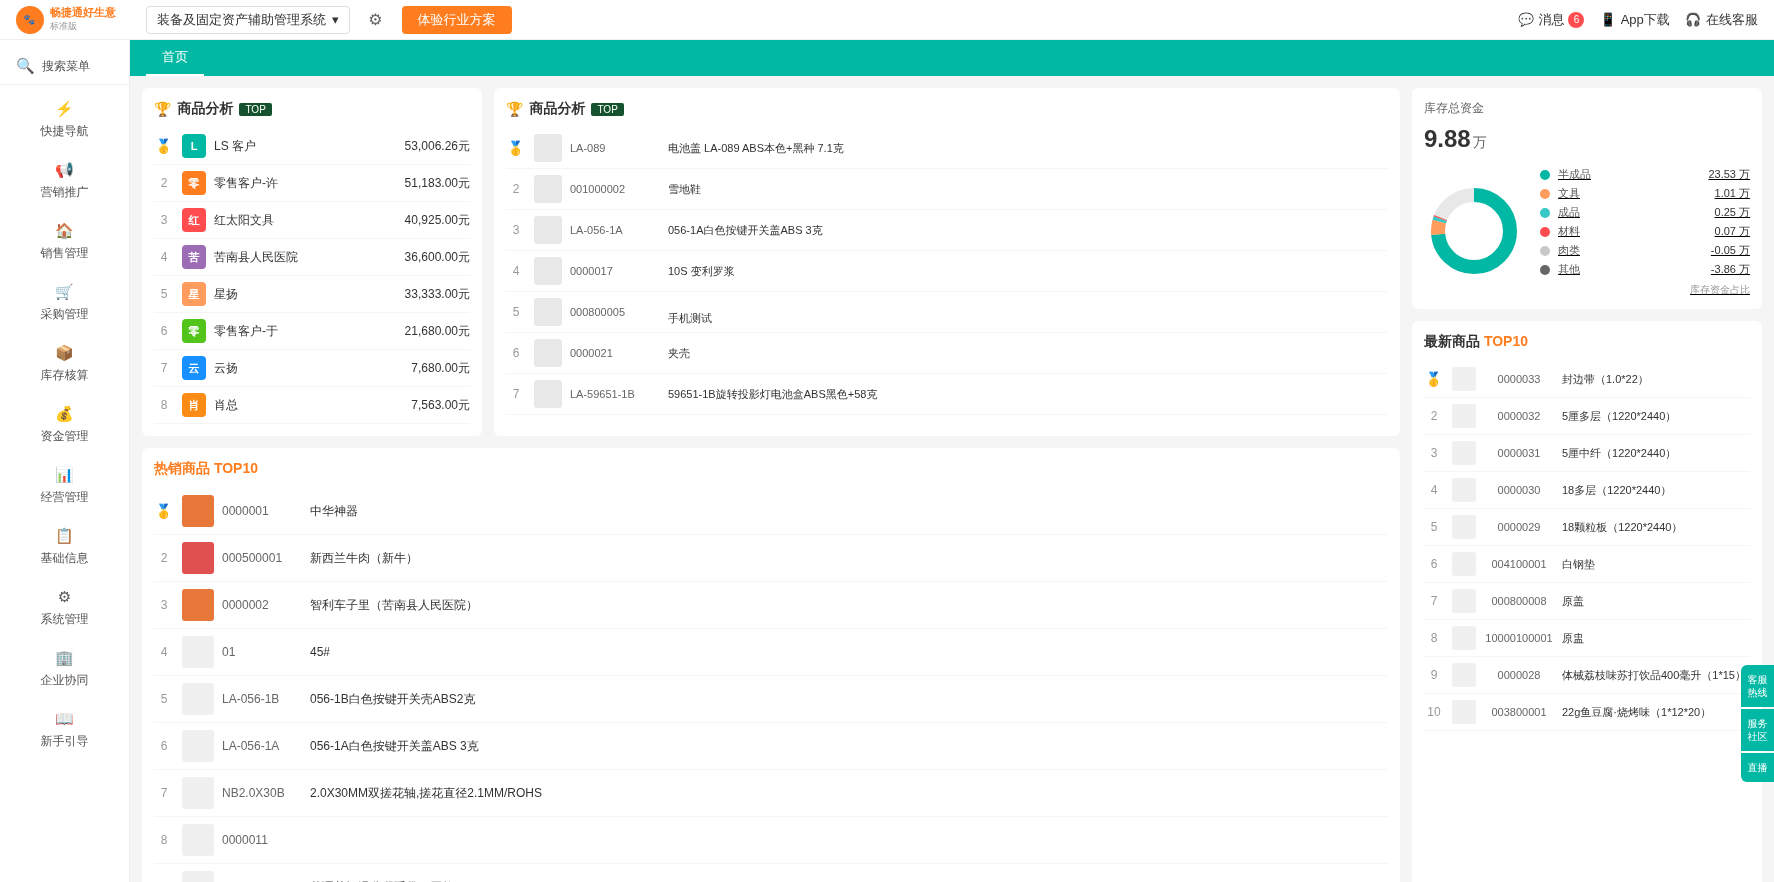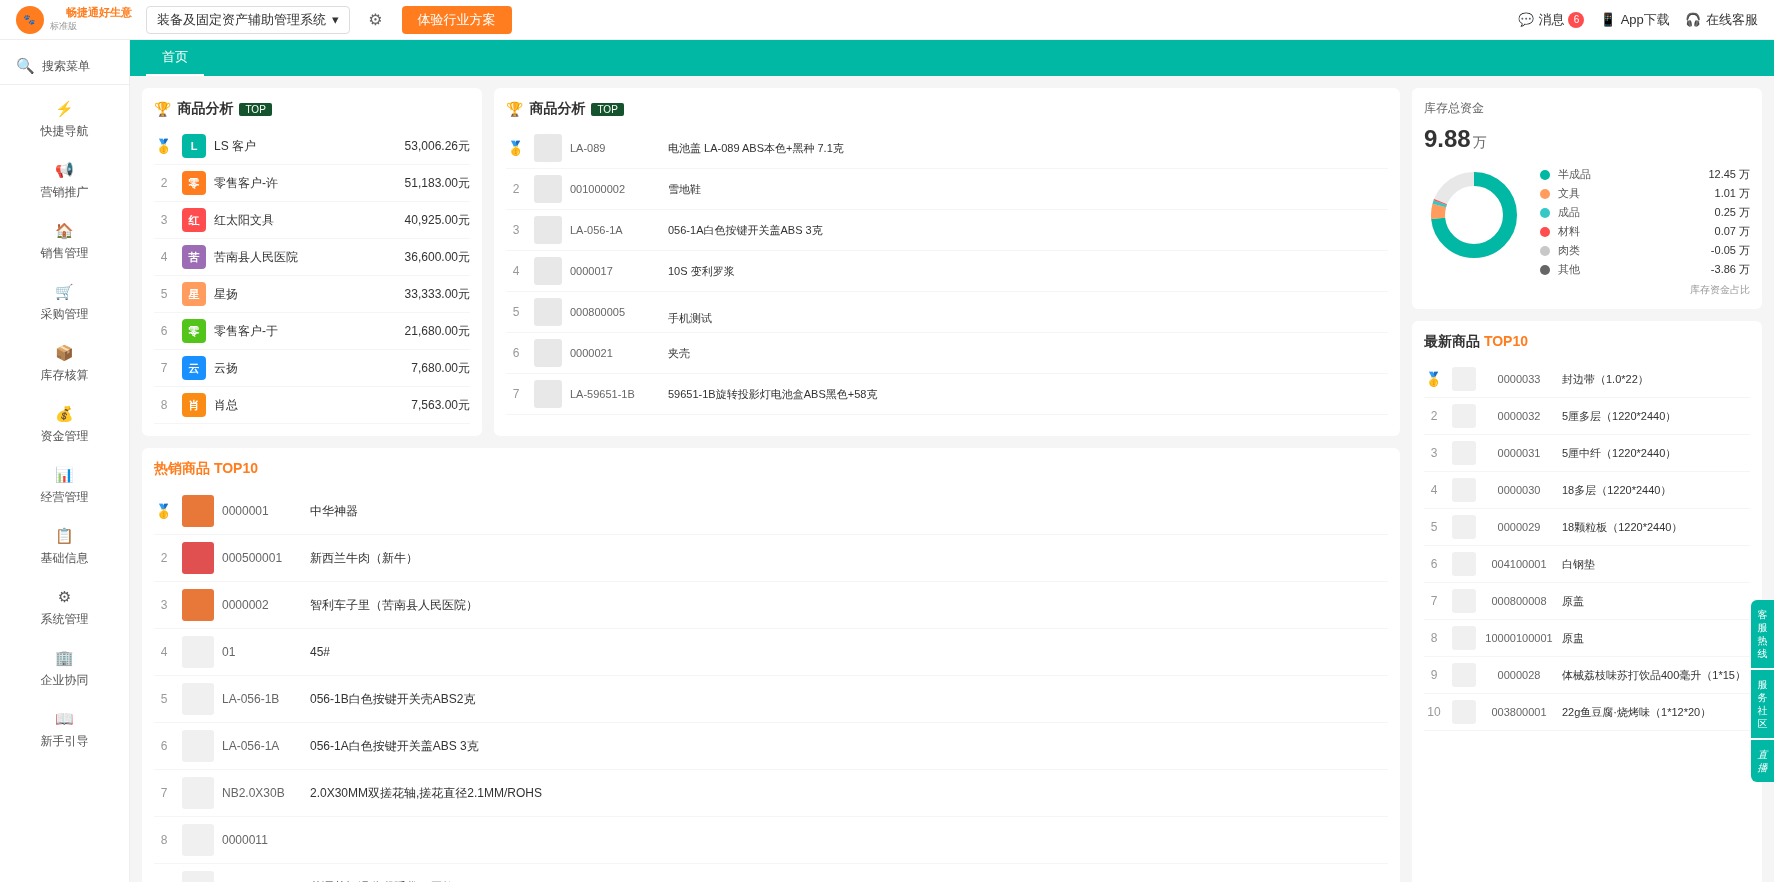--- a/index.html
+++ b/index.html
@@ -30,21 +30,21 @@
       height: 28px;
       background: #ff7d1e;
       border-radius: 50%;
       display: flex;
       align-items: center;
       justify-content: center;
       color: white;
       font-size: 10px;
       font-weight: bold;
     }
-    .logo-text { font-size: 11px; color: #ff7d1e; font-weight: bold; line-height: 1.2; margin-left: 16px; }
+    .logo-text { font-size: 11px; color: #ff7d1e; font-weight: bold; line-height: 1.2; }
     .logo-sub { font-size: 9px; color: #999; }
     .header-center {
       flex: 1;
       display: flex;
       align-items: center;
       gap: 12px;
     }
     .system-selector {
       display: flex;
       align-items: center;
@@ -300,22 +300,23 @@
       color: #333;
     }
     .inventory-total span.unit {
       font-size: 14px;
       color: #666;
       margin-left: 2px;
     }
     
     .donut-section {
       display: flex;
-      align-items: flex-start;
+      align-items: center;
       gap: 16px;
+      text-decoration: underline;
     }
     .donut-chart {
       width: 100px;
       height: 100px;
       flex-shrink: 0;
     }
     .legend-list { flex: 1; }
     .legend-item {
       display: flex;
       align-items: center;
@@ -383,29 +384,29 @@
       right: 0;
       bottom: 100px;
       display: flex;
       flex-direction: column;
       gap: 2px;
       z-index: 200;
     }
     .cs-btn {
       background: #00b8a3;
       color: white;
-      width: 23px;
+      width: 33px;
       padding: 8px 4px;
       text-align: center;
       font-size: 10px;
       cursor: pointer;
       line-height: 1.3;
     }
     .cs-btn:first-child { border-radius: 6px 0 0 0; }
-    .cs-btn:last-child { border-radius: 0 0 0 6px; font-style: italic; }
+    .cs-btn:last-child { border-radius: 0 0 0 6px; }
     
     .top-title-bar {
       display: flex;
       align-items: center;
       justify-content: space-between;
       margin-bottom: 10px;
     }
     .title-orange { color: #ff7d1e; font-weight: bold; font-size: 14px; }
     .title-gray { color: #333; font-weight: bold; font-size: 14px; }
     
@@ -721,21 +722,21 @@
               <circle cx="50" cy="50" r="36" fill="none" stroke="#36c7c7" stroke-width="14" stroke-dasharray="3 223" stroke-dashoffset="-179" transform="rotate(-90 50 50)"></circle>
 
               <circle cx="50" cy="50" r="36" fill="none" stroke="#ff4d4f" stroke-width="14" stroke-dasharray="1 225" stroke-dashoffset="-182" transform="rotate(-90 50 50)"></circle>
             </svg>
             <div class="legend-list">
               <div class="legend-item">
                 <div class="legend-label">
                   <div class="legend-dot" style="background:#00b8a3;"></div>
                   <span>半成品</span>
                 </div>
-                <div class="legend-value">12.45 万</div>
+                <div class="legend-value">23.53 万</div>
               </div>
               <div class="legend-item">
                 <div class="legend-label">
                   <div class="legend-dot" style="background:#ff9c5e;"></div>
                   <span>文具</span>
                 </div>
                 <div class="legend-value">1.01 万</div>
               </div>
               <div class="legend-item">
                 <div class="legend-label">

